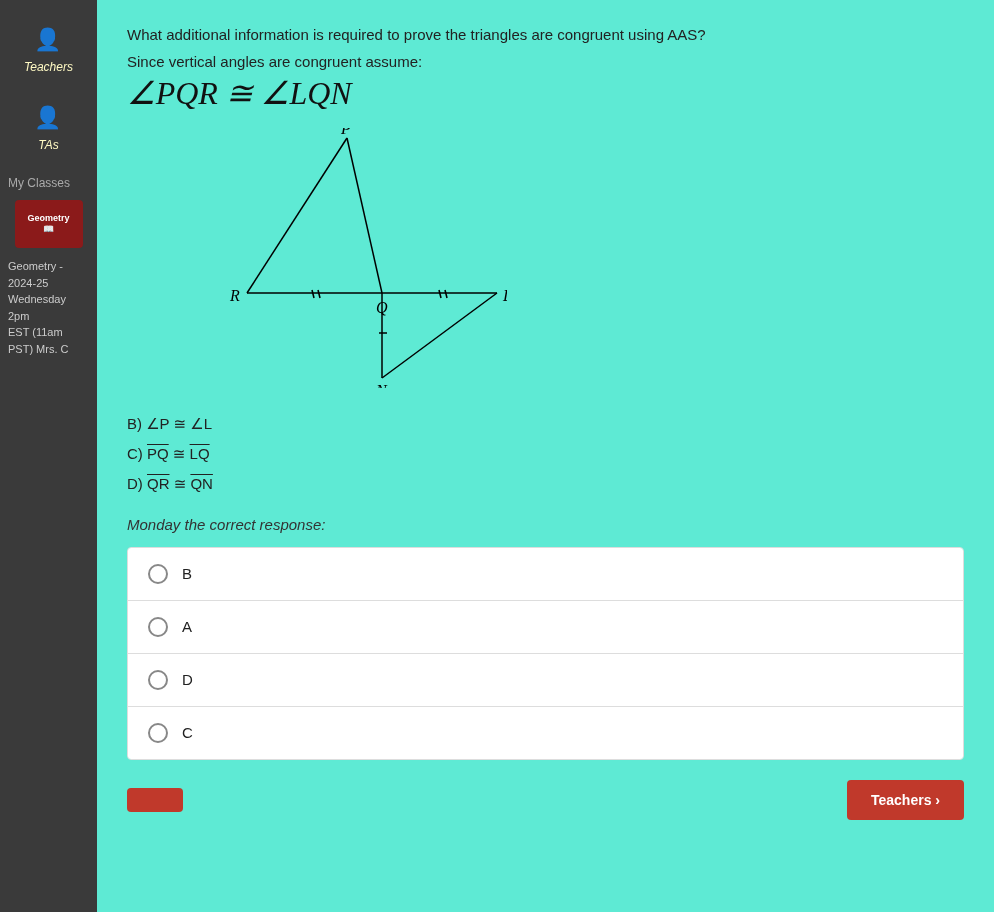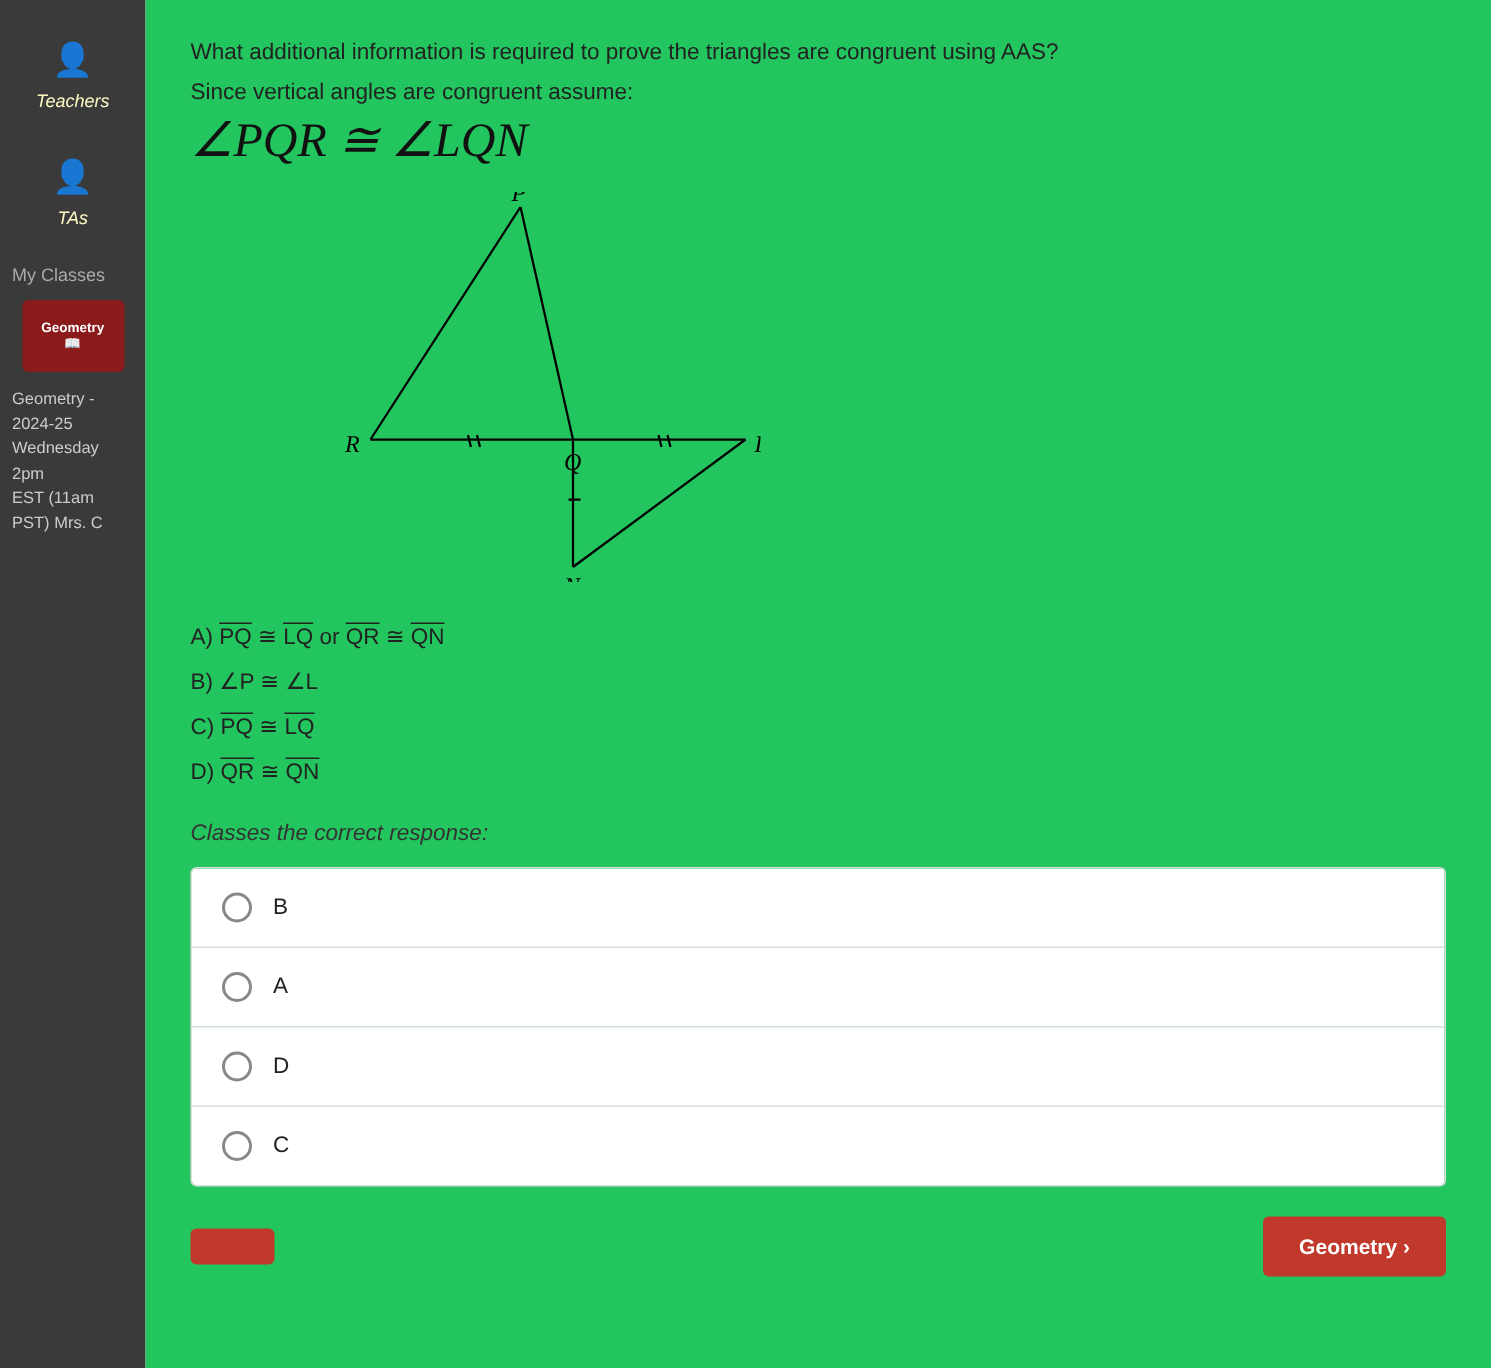--- a/index.html
+++ b/index.html
@@ -67,21 +67,21 @@
       font-size: 11px;
       padding: 4px 8px;
       width: 100%;
       text-align: left;
       line-height: 1.5;
     }
 
     
     .main {
       flex: 1;
-      background: #22c55e;
+      background: #5eead4;
       padding: 24px 30px 24px 30px;
       overflow-y: auto;
     }
 
     .question-text {
       font-size: 15px;
       color: #222;
       line-height: 1.5;
       margin-bottom: 6px;
     }
@@ -238,34 +238,31 @@
       <text x="189" y="185" font-family="Georgia, serif" font-style="italic" font-size="16">Q</text>
       <text x="316" y="173" font-family="Georgia, serif" font-style="italic" font-size="16">L</text>
       <text x="189" y="268" font-family="Georgia, serif" font-style="italic" font-size="16">N</text>
 
       <line x1="192" y1="205" x2="200" y2="205" stroke="black" stroke-width="1.5"></line>
     </svg>
   </div>
 
   <div class="answer-choices">
     <div class="answer-choice">
-      A) <span class="overline">PQ</span> ≅ <span class="overline">LQ</span> or <span class="overline">QR</span> ≅ <span class="overline">QN</span>
-    </div>
-    <div class="answer-choice">
       B) ∠P ≅ ∠L
     </div>
     <div class="answer-choice">
       C) <span class="overline">PQ</span> ≅ <span class="overline">LQ</span>
     </div>
     <div class="answer-choice">
       D) <span class="overline">QR</span> ≅ <span class="overline">QN</span>
     </div>
   </div>
 
-  <div class="select-prompt">Classes the correct response:</div>
+  <div class="select-prompt">Monday the correct response:</div>
 
   <div class="radio-options">
     <div class="radio-option">
       <div class="radio-circle"></div>
       <span>B</span>
     </div>
     <div class="radio-option">
       <div class="radio-circle"></div>
       <span>A</span>
     </div>
@@ -274,15 +271,15 @@
       <span>D</span>
     </div>
     <div class="radio-option">
       <div class="radio-circle"></div>
       <span>C</span>
     </div>
   </div>
 
   <div class="bottom-bar">
     <button class="btn-red"></button>
-    <button class="btn-continue">Geometry ›</button>
+    <button class="btn-continue">Teachers ›</button>
   </div>
 </div>
 
 </body></html>

